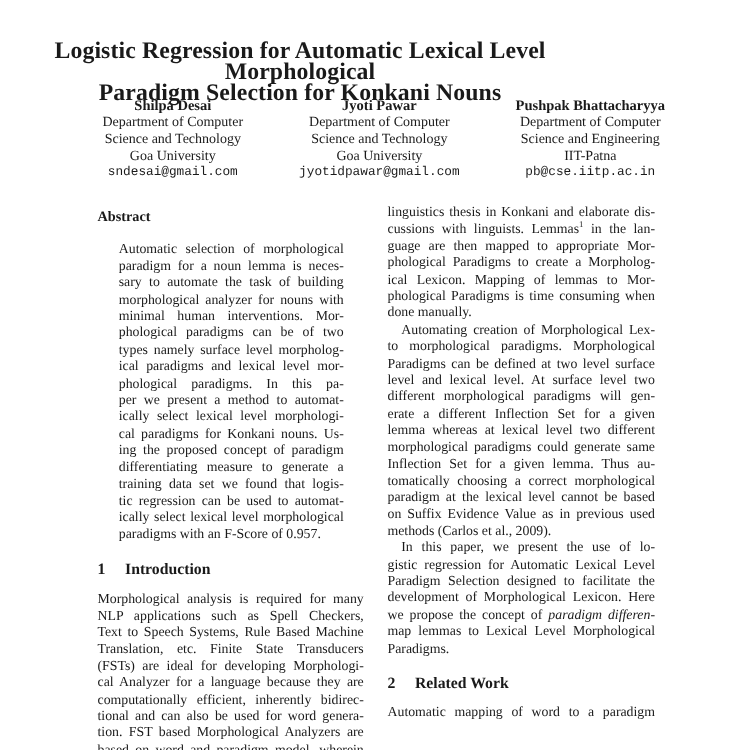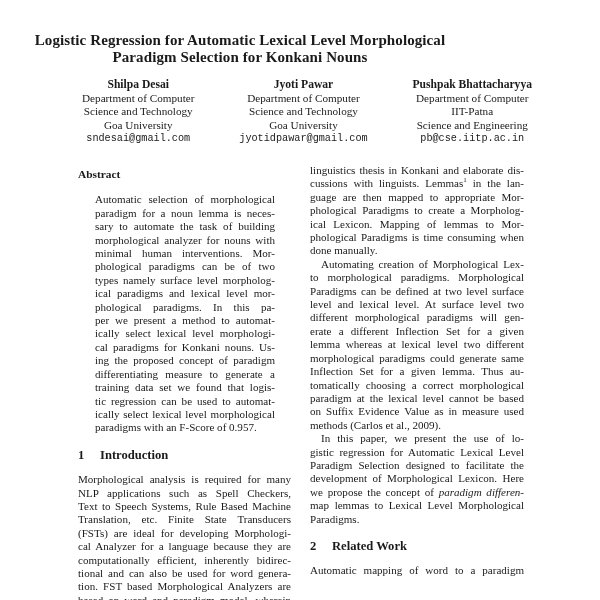--- a/index.html
+++ b/index.html
@@ -1,17 +1,17 @@
 <!DOCTYPE html>
 <html><head>
 <meta charset="utf-8">
 <style>
   html, body { margin:0; padding:0; background:#ffffff; }
   body { width:600px; height:600px; overflow:hidden; position:relative; font-family:"Liberation Serif","DejaVu Serif",serif; color:#1a1a1a; }
-  .title { position:absolute; top:32px; left:0; width:480px; text-align:center; font-weight:bold; font-size:15px; line-height:17px; letter-spacing:0.1px; }
+  .title { position:absolute; top:32px; left:0; width:480px; text-align:center; font-weight:bold; font-size:19px; line-height:17px; letter-spacing:0.1px; }
   .authors { position:absolute; top:78px; left:82px; width:450px; display:flex; justify-content:space-between; }
   .author { text-align:center; font-size:11.2px; line-height:13.5px; }
   .author .name { font-weight:bold; font-size:11.6px; }
   .author .email { font-family:"Liberation Mono","DejaVu Sans Mono",monospace; font-size:10.2px; }
   .col { position:absolute; font-size:11.05px; line-height:13.4px; text-align:justify; }
   .col-left { left:78px; top:168px; width:213px; }
   .col-right { left:310px; top:164px; width:214px; }
   .abstract-head { font-weight:bold; font-size:11.4px; margin:0 0 12px 0; }
   .abstract-body { margin:0 0 0 17px; width:180px; }
   .sec-head { font-weight:bold; font-size:12.6px; margin:14px 0 11px 0; }
@@ -40,22 +40,22 @@
   <div class="author">
     <div class="name">Jyoti Pawar</div>
     <div>Department of Computer</div>
     <div>Science and Technology</div>
     <div>Goa University</div>
     <div class="email">jyotidpawar@gmail.com</div>
   </div>
   <div class="author">
     <div class="name">Pushpak Bhattacharyya</div>
     <div>Department of Computer</div>
+    <div>Science and Engineering</div>
     <div>IIT-Patna</div>
-    <div>Science and Engineering</div>
     <div class="email">pb@cse.iitp.ac.in</div>
   </div>
 </div>
 
 <div class="col col-left">
   <div class="abstract-head">Abstract</div>
   <div class="abstract-body" id="abstract-body">
       <span class="line">Automatic selection of morphological</span>
       <span class="line">paradigm for a noun lemma is neces-</span>
       <span class="line">sary to automate the task of building</span>
@@ -106,21 +106,21 @@
       <span class="line">to morphological paradigms. Morphological</span>
       <span class="line">Paradigms can be defined at two level surface</span>
       <span class="line">level and lexical level. At surface level two</span>
       <span class="line">different morphological paradigms will gen-</span>
       <span class="line">erate a different Inflection Set for a given</span>
       <span class="line">lemma whereas at lexical level two different</span>
       <span class="line">morphological paradigms could generate same</span>
       <span class="line">Inflection Set for a given lemma. Thus au-</span>
       <span class="line">tomatically choosing a correct morphological</span>
       <span class="line">paradigm at the lexical level cannot be based</span>
-      <span class="line">on Suffix Evidence Value as in measure used</span>
+      <span class="line">on Suffix Evidence Value as in previous used</span>
       <span class="line last">methods (Carlos et al., 2009).</span>
     </div>
   <div>
     <span class="line" style="padding-left:11px">In this paper, we present the use of lo-</span>
     <span class="line">gistic regression for Automatic Lexical Level</span>
     <span class="line">Paradigm Selection designed to facilitate the</span>
     <span class="line">development of Morphological Lexicon. Here</span>
     <span class="line"><span style="white-space:pre">we propose the concept of </span><em>paradigm differen-</em></span>
     <span class="line">map lemmas to Lexical Level Morphological</span>
     <span class="line last">Paradigms.</span>

